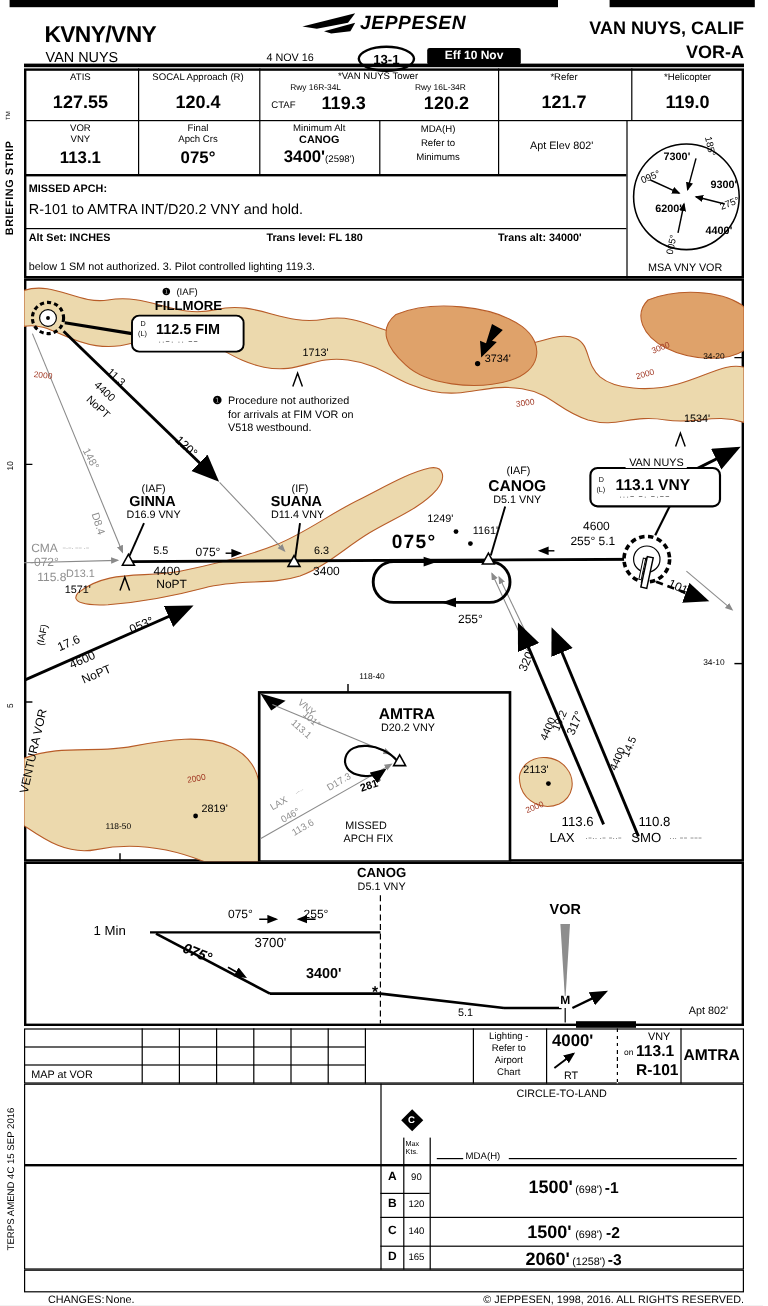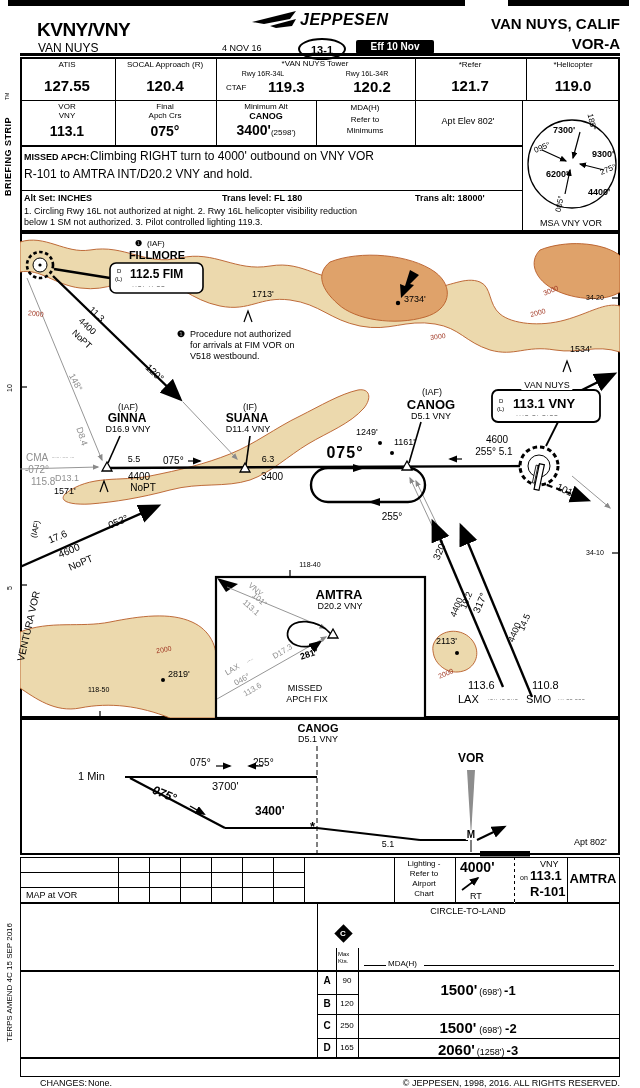--- a/index.html
+++ b/index.html
@@ -92,27 +92,25 @@
   <div class="flexrow" style="left:266px;top:122px;transform:translateX(-50%)">
     <span class="b f14">3400'</span>
     <span class="f8">(2598')</span>
   </div>
   <span class="L f8 c" style="left:365px;top:104px">MDA(H)</span>
   <span class="L f8 c" style="left:365px;top:116px">Refer to</span>
   <span class="L f8 c" style="left:365px;top:127px">Minimums</span>
   <span class="L f9 c" style="left:468px;top:117px">Apt Elev  802'</span>
 
   <span class="L b f9" style="left:24px;top:153px">MISSED APCH:</span>
-  <span class="L f12" style="left:90px;top:150px">Climbing RIGHT turn to 4000' outbound on VNY VOR</span>
   <span class="L f12" style="left:24px;top:168px">R-101 to AMTRA INT/D20.2 VNY and hold.</span>
 
   <span class="L b f9" style="left:24px;top:194px">Alt Set: INCHES</span>
   <span class="L b f9" style="left:222px;top:194px">Trans level: FL 180</span>
-  <span class="L b f9" style="left:415px;top:194px">Trans alt: 18000'</span>
-  <span class="L f9" style="left:24px;top:207px">1. Circling Rwy 16L not authorized at night. 2. Rwy 16L helicopter visibility reduction</span>
+  <span class="L b f9" style="left:415px;top:194px">Trans alt: 34000'</span>
   <span class="L f9" style="left:24px;top:218px">below 1 SM not authorized. 3. Pilot controlled lighting 119.3.</span>
 
   <svg width="98" height="132" style="left:522px;top:100px" viewBox="0 0 98 132">
     <defs>
       <marker id="ma" markerWidth="7" markerHeight="7" refX="5" refY="2.5" orient="auto">
           <path d="M0,0L6,2.5L0,5Z" fill="#000"></path>
         </marker>
     </defs>
     <circle cx="50" cy="64" r="44" fill="none" stroke="#000" stroke-width="1.3"></circle>
     <line x1="20" y1="50" x2="44" y2="61" stroke="#000" stroke-width="1.2" marker-end="url(#ma)"></line>
@@ -446,21 +444,21 @@
   <div class="hl" style="left:424px;top:965px;width:190px"></div>
   <div class="hl2" style="left:20px;top:970px;width:600px"></div>
   <div class="hl" style="left:317px;top:994px;width:41px"></div>
   <div class="hl" style="left:317px;top:1014px;width:303px"></div>
   <div class="hl" style="left:317px;top:1038px;width:303px"></div>
   <span class="L b f10 c" style="left:327px;top:976px">A</span>
   <span class="L f8 c" style="left:347px;top:977px">90</span>
   <span class="L b f10 c" style="left:327px;top:999px">B</span>
   <span class="L f8 c" style="left:347px;top:1000px">120</span>
   <span class="L b f10 c" style="left:327px;top:1021px">C</span>
-  <span class="L f8 c" style="left:347px;top:1022px">250</span>
+  <span class="L f8 c" style="left:347px;top:1022px">140</span>
   <span class="L b f10 c" style="left:327px;top:1043px">D</span>
   <span class="L f8 c" style="left:347px;top:1044px">165</span>
   <div class="flexrow" style="left:478px;top:981px;transform:translateX(-50%);gap:2px">
     <span class="b f15">1500'</span>
     <span class="f9">(698')</span>
     <span class="b f13">-1</span>
   </div>
   <div class="flexrow" style="left:478px;top:1019px;transform:translateX(-50%);gap:3px">
     <span class="b f15">1500'</span>
     <span class="f9">(698')</span>

